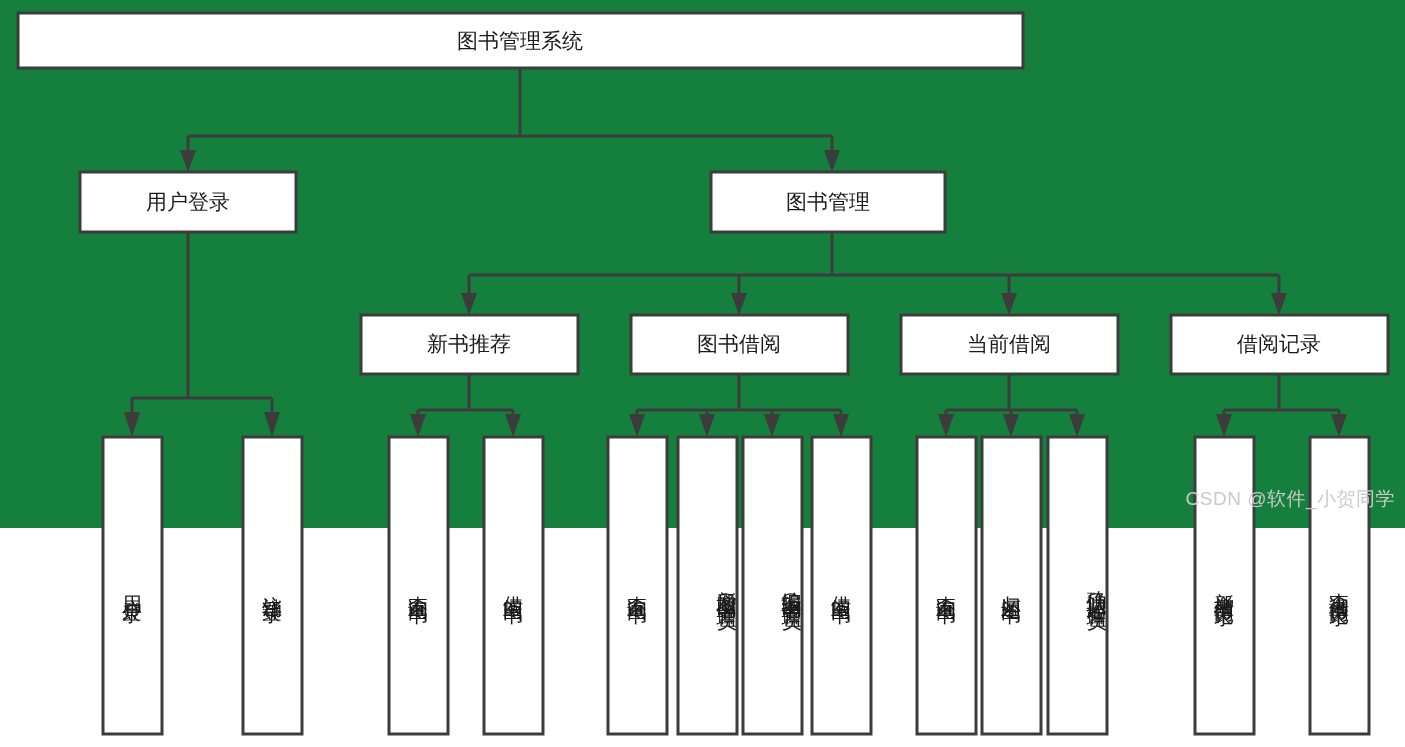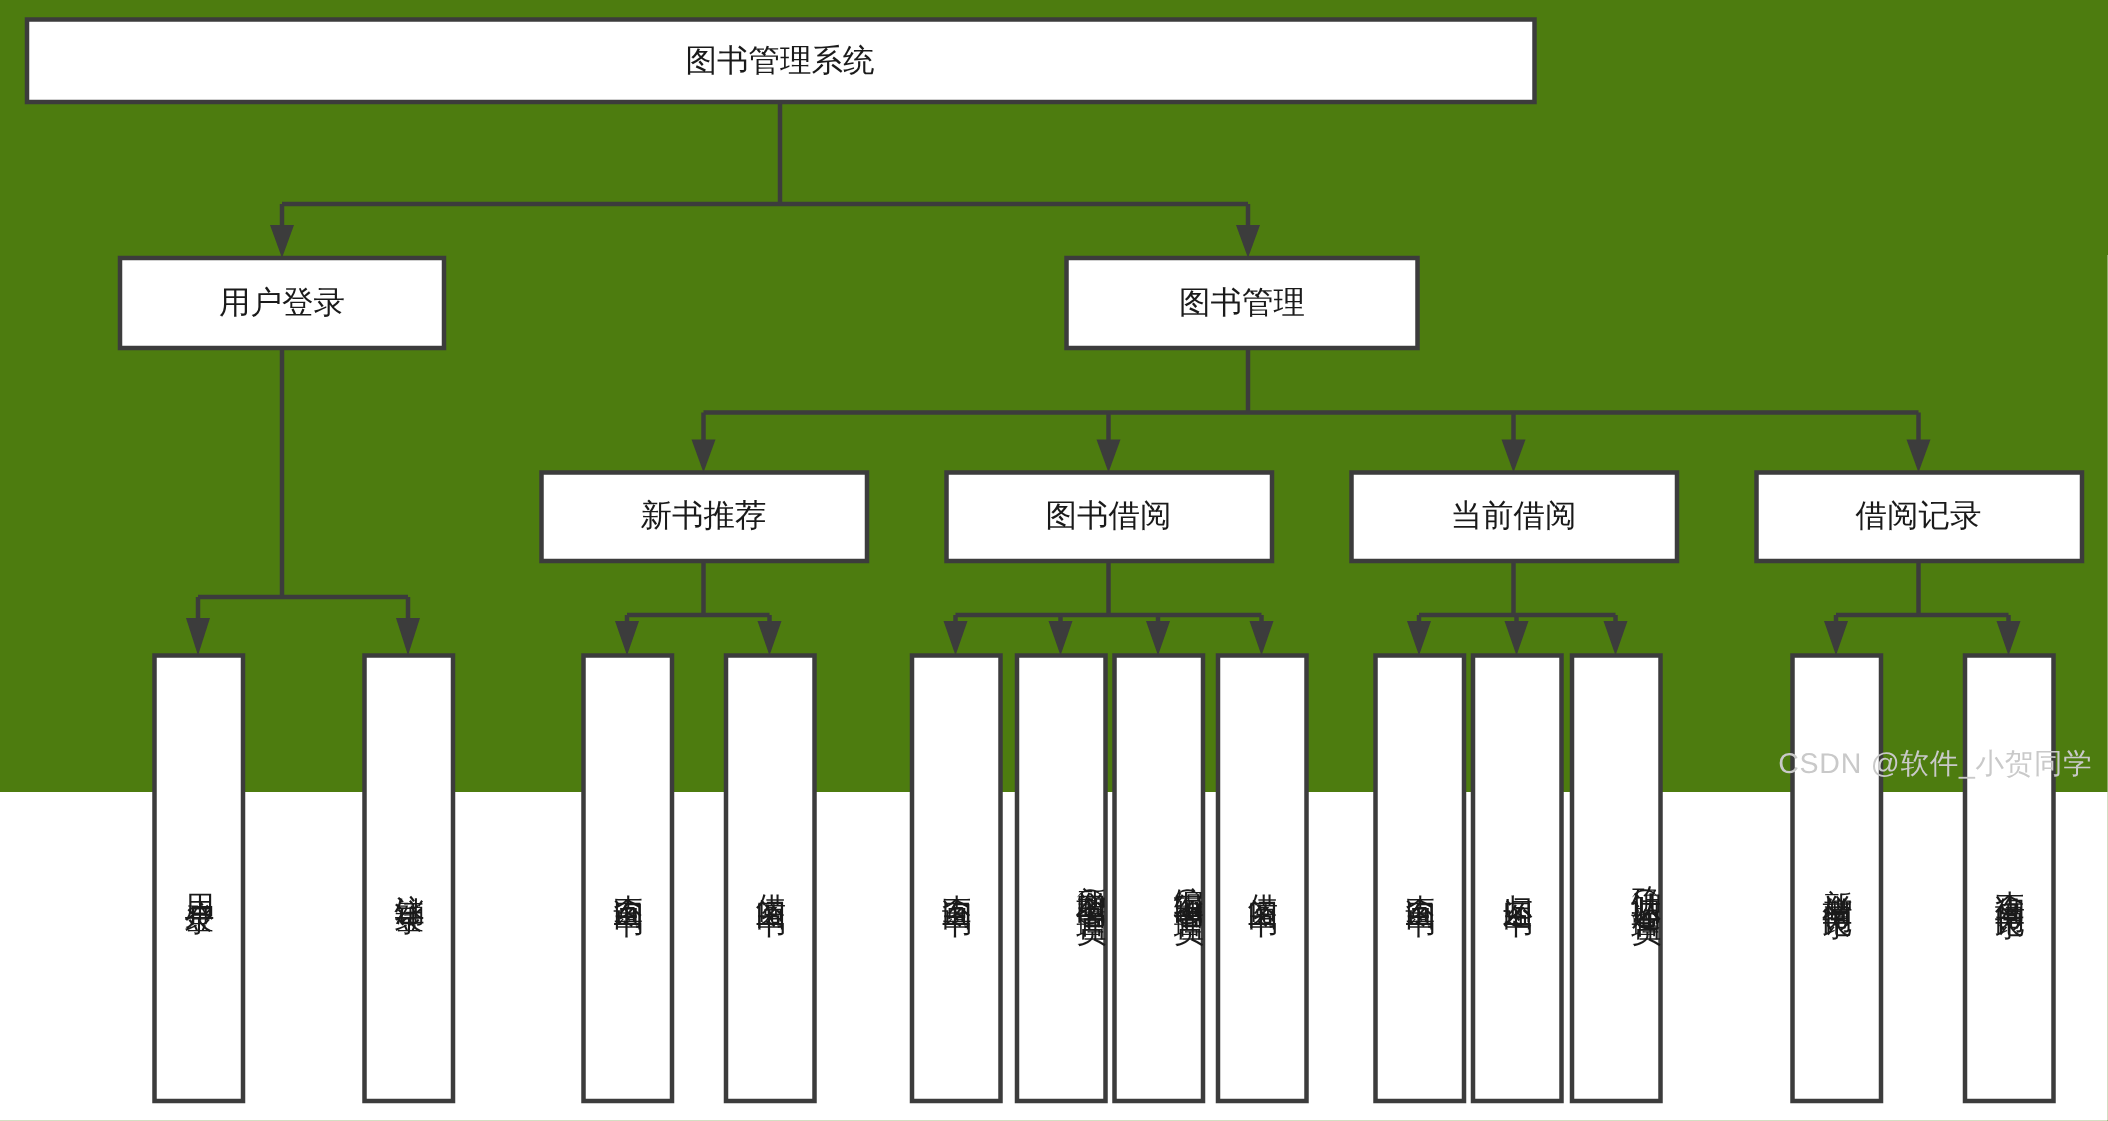--- a/index.html
+++ b/index.html
@@ -10,21 +10,21 @@
   body {
     width: 1405px;
     height: 747px;
     font-family: "Liberation Sans", "DejaVu Sans", sans-serif;
     overflow: hidden;
   }
   #diagram-root {
     position: relative;
     width: 1405px;
     height: 528px;
-    background: #4d7c0f;
+    background: #15803d;
   }
   svg.diagram {
     position: absolute;
     left: 0;
     top: 0;
     width: 1405px;
     height: 747px;
   }
   .node-box {
     fill: #ffffff;
@@ -61,21 +61,21 @@
     justify-content: center;
     white-space: nowrap;
     pointer-events: none;
   }
   .leaf-label.centered {
     align-items: center;
   }
   .watermark {
     position: absolute;
     right: 10px;
-    bottom: 6px;
+    bottom: 16px;
     font-family: "Liberation Sans", "DejaVu Sans", sans-serif;
     font-size: 19px;
     color: #c9c9c9;
     letter-spacing: 0.5px;
     white-space: nowrap;
   }
 </style>
 </head>
 <body>
 

